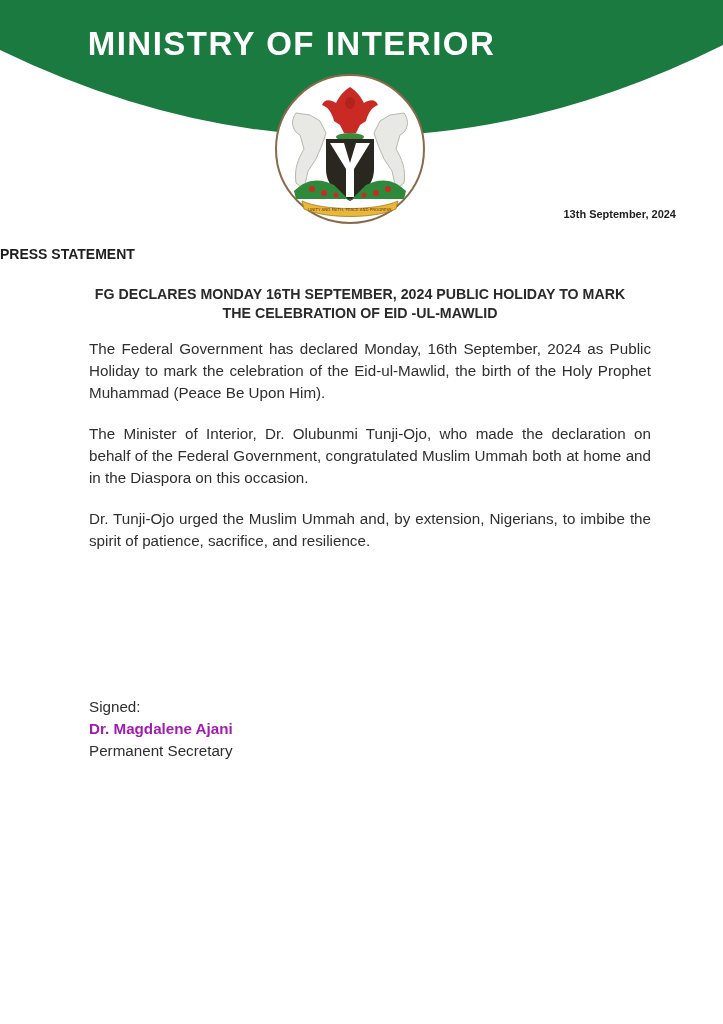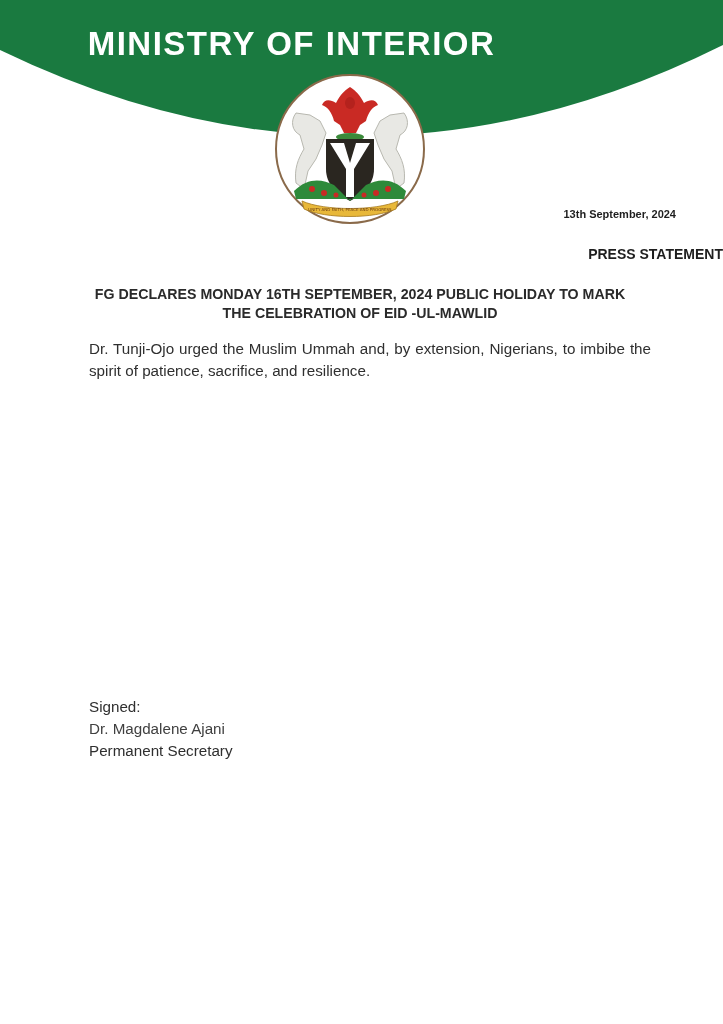--- a/index.html
+++ b/index.html
@@ -50,21 +50,21 @@
       font-family: "Liberation Sans", sans-serif;
       font-weight: bold;
       font-size: 11px;
       color: #1e1e1e;
     }
     .press-label {
       position: absolute;
       left: 0;
       width: 723px;
       top: 246px;
-      text-align: right;
+      text-align: left;
       font-family: "Liberation Sans", sans-serif;
       font-weight: bold;
       font-size: 14px;
       color: #1e1e1e;
     }
     .headline {
       position: absolute;
       left: 85px;
       width: 550px;
       top: 285px;
@@ -93,22 +93,22 @@
       position: absolute;
       left: 89px;
       top: 688px;
       font-family: "Liberation Sans", sans-serif;
       font-size: 15.2px;
       line-height: 22px;
       color: #2f2f2f;
       margin-top: 8px;
     }
     .signature .name {
-      font-weight: normal;
-      color: #404040;
+      font-weight: bold;
+      color: #a21caf;
     }
   </style>
 </head>
 <body>
 
 <div class="header-band">
   <svg width="723" height="140" viewBox="0 0 723 140" xmlns="http://www.w3.org/2000/svg">
     <path d="M0,0 L723,0 L723,45 Q362,225 0,50 Z" fill="#1a7a40"></path>
   </svg>
 </div>
@@ -144,20 +144,22 @@
   </svg>
 </div>
 
 <div class="date">13th September, 2024</div>
 
 <div class="press-label">PRESS STATEMENT</div>
 
 <div class="headline">FG DECLARES MONDAY 16TH SEPTEMBER, 2024 PUBLIC HOLIDAY TO MARK THE CELEBRATION OF EID -UL-MAWLID</div>
 
 <div class="body">
+  <p class="para">The Federal Government has declared Monday, 16th September, 2024 as Public Holiday to mark the celebration of the Eid-ul-Mawlid, the birth of the Holy Prophet Muhammad (Peace Be Upon Him).</p>
+  <p class="para">The Minister of Interior, Dr. Olubunmi Tunji-Ojo, who made the declaration on behalf of the Federal Government, congratulated Muslim Ummah both at home and in the Diaspora on this occasion.</p>
   <p class="para">Dr. Tunji-Ojo urged the Muslim Ummah and, by extension, Nigerians, to imbibe the spirit of patience, sacrifice, and resilience.</p>
 </div>
 
 <div class="signature">
   <div>Signed:</div>
   <div class="name">Dr. Magdalene Ajani</div>
   <div>Permanent Secretary</div>
 </div>
 
 </body></html>

